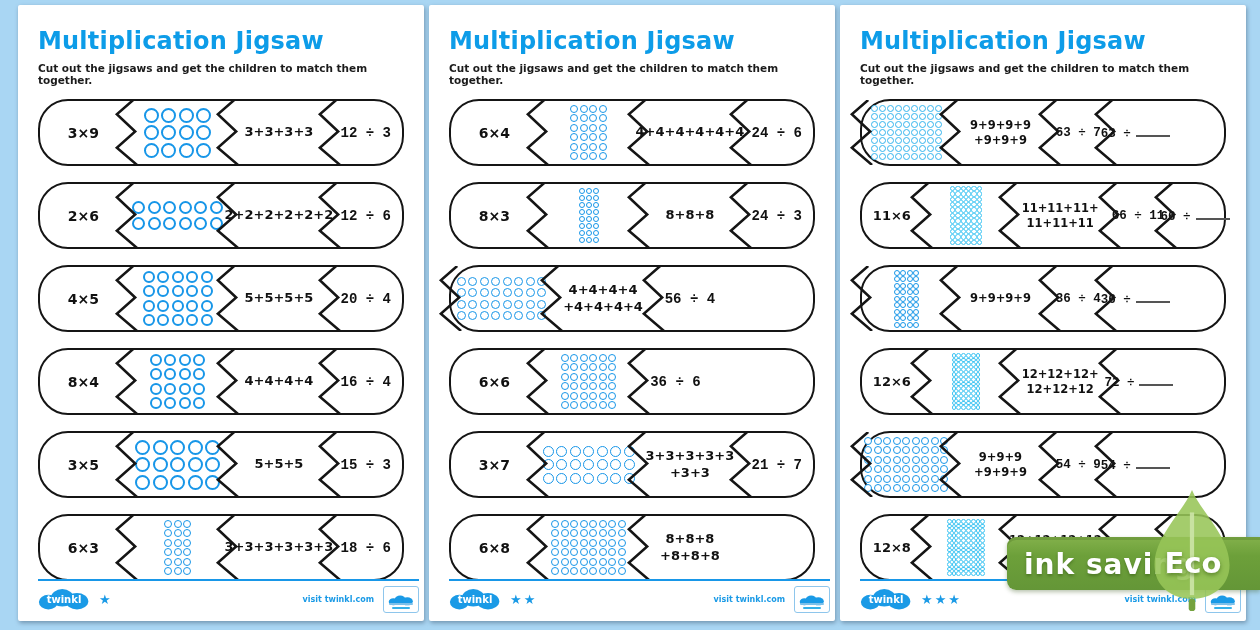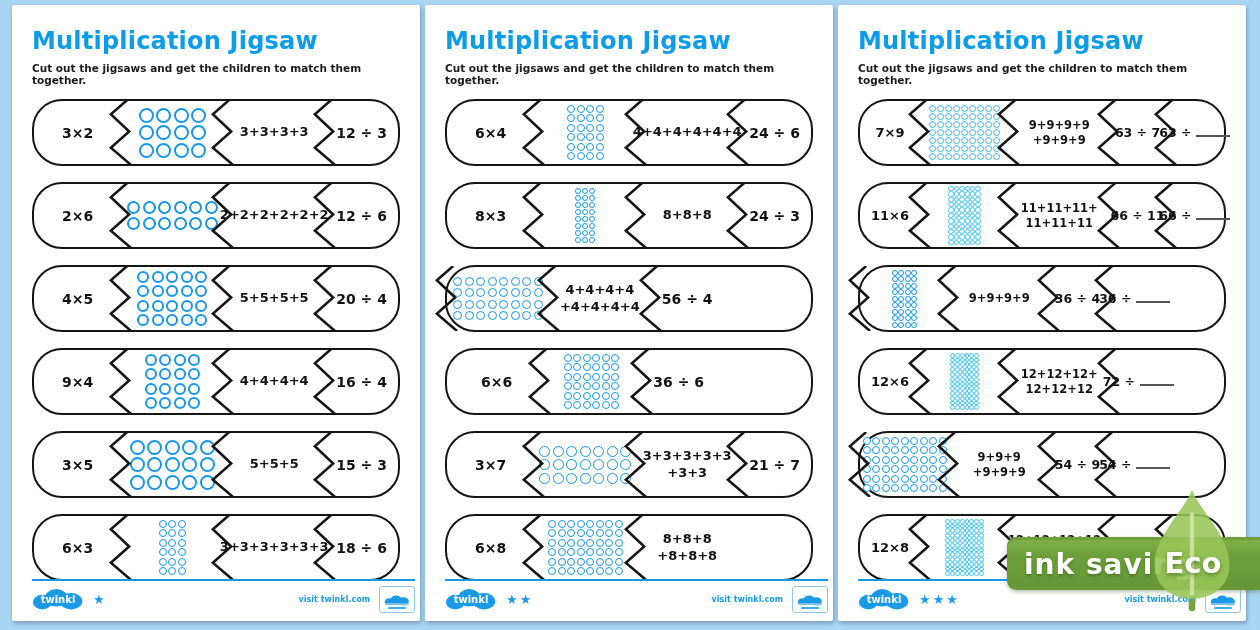--- a/index.html
+++ b/index.html
@@ -1,29 +1,29 @@
 <!DOCTYPE html>
 <html><head>
 <meta charset="utf-8">
 <style>
   html,body{margin:0;padding:0;background:#a9d6f3;font-family:"DejaVu Sans","Liberation Sans",sans-serif;}
   #board{position:relative;width:1260px;height:630px;background:#a9d6f3;overflow:hidden;
-         display:flex;gap:5px;padding:5px 14px 9px 12px;box-sizing:border-box;}
+         display:flex;gap:5px;padding:5px 14px 9px 18px;box-sizing:border-box;}
   .page{position:relative;flex:1;background:#fff;border-radius:2px;
         box-shadow:1px 2px 4px rgba(70,95,120,.55);padding:14px 20px 0;box-sizing:border-box;overflow:hidden;}
   .title{color:#0d9ce8;font-size:24px;font-weight:800;margin:8px 0 0;letter-spacing:.2px;}
   .subtitle{font-size:10.5px;font-weight:700;color:#1b1b1b;margin-top:7px;}
   .strips{display:flex;flex-direction:column;gap:16px;margin-top:13px;}
   .strip{position:relative;height:63px;border:2.6px solid #151515;border-radius:30px;display:flex;background:#fff;}
   .piece{position:relative;display:flex;align-items:center;justify-content:center;text-align:center;box-sizing:border-box;}
   .zz{position:absolute;left:-13px;top:-1px;bottom:-1px;width:25px;pointer-events:none;}
   .zz svg{width:100%;height:100%;display:block;}
   .txt{font-weight:700;color:#111;}
   .mult{font-size:14px;}
-  .divi{font-size:14px;white-space:nowrap;}
+  .divi{font-size:14px;white-space:nowrap;font-family:Liberation Mono, monospace;}
   .add{font-weight:700;font-size:13px;line-height:1.3;color:#111;}
   .pg3 .mult{font-size:13px}
   .pg3 .add{font-size:11.5px}
   .pg3 .divi{font-size:12.5px}
   .dots{display:grid;justify-content:center;align-content:center;}
   .dot{border-style:solid;border-radius:50%;box-sizing:border-box;background:#fff;display:block;}
   .blankrow{display:flex;align-items:baseline;justify-content:center;}
   .blankline{display:inline-block;width:34px;height:10px;border-bottom:2px solid #555;margin-left:5px;}
   .footer{position:absolute;left:20px;right:5px;bottom:8px;}
   .rule{border-top:2.5px solid #1897e8;margin-bottom:5px;}
@@ -52,21 +52,21 @@
 </head>
 <body>
 
 <div id="board">
   <div class="page">
       <h1 class="title">Multiplication Jigsaw</h1>
       <div class="subtitle">Cut out the jigsaws and get the children to match them together.</div>
       <div class="strips">
         <div class="strip">
           <div class="piece" style="width: 24%;">
-            <span class="txt mult">3×2</span>
+            <span class="txt mult">3×9</span>
           </div>
           <div class="piece" style="width: 28%;">
             <div class="zz">
               <svg viewBox="0 0 26 64" preserveAspectRatio="none">
                 <polyline points="20,0 3,14 22,31 3,47 24,64" fill="none" stroke="#151515" stroke-width="2.6"></polyline>
               </svg>
             </div>
             <div class="dots" style="grid-template-columns: repeat(4, 15px); gap: 2.5px;">
               <span class="dot" style="height: 15px; width: 15px; border-width: 2.2px; border-color: rgb(23, 150, 232);"></span>
               <span class="dot" style="height: 15px; width: 15px; border-width: 2.2px; border-color: rgb(23, 150, 232);"></span>
@@ -192,21 +192,21 @@
             <div class="zz">
               <svg viewBox="0 0 26 64" preserveAspectRatio="none">
                 <polyline points="20,0 3,14 22,31 3,47 24,64" fill="none" stroke="#151515" stroke-width="2.6"></polyline>
               </svg>
             </div>
             <span class="txt divi">20 ÷ 4</span>
           </div>
         </div>
         <div class="strip">
           <div class="piece" style="width: 24%;">
-            <span class="txt mult">9×4</span>
+            <span class="txt mult">8×4</span>
           </div>
           <div class="piece" style="width: 28%;">
             <div class="zz">
               <svg viewBox="0 0 26 64" preserveAspectRatio="none">
                 <polyline points="20,0 3,14 22,31 3,47 24,64" fill="none" stroke="#151515" stroke-width="2.6"></polyline>
               </svg>
             </div>
             <div class="dots" style="grid-template-columns: repeat(4, 12px); gap: 2.5px;">
               <span class="dot" style="height: 12px; width: 12px; border-width: 2.2px; border-color: rgb(23, 150, 232);"></span>
               <span class="dot" style="height: 12px; width: 12px; border-width: 2.2px; border-color: rgb(23, 150, 232);"></span>
@@ -538,21 +538,21 @@
           <div class="piece" style="width: 20%;">
             <div class="zz">
               <svg viewBox="0 0 26 64" preserveAspectRatio="none">
                 <polyline points="20,0 3,14 22,31 3,47 24,64" fill="none" stroke="#151515" stroke-width="2.6"></polyline>
               </svg>
             </div>
             <span class="txt divi">56 ÷ 4</span>
           </div>
         </div>
         <div class="strip">
-          <div class="piece" style="width: 24%; margin-left: 6px;">
+          <div class="piece" style="width: 24%;">
             <span class="txt mult">6×6</span>
           </div>
           <div class="piece" style="width: 28%;">
             <div class="zz">
               <svg viewBox="0 0 26 64" preserveAspectRatio="none">
                 <polyline points="20,0 3,14 22,31 3,47 24,64" fill="none" stroke="#151515" stroke-width="2.6"></polyline>
               </svg>
             </div>
             <div class="dots" style="grid-template-columns: repeat(6, 8px); gap: 1.5px;">
               <span class="dot" style="height: 8px; width: 8px; border-width: 1.6px; border-color: rgb(23, 150, 232);"></span>
@@ -751,23 +751,20 @@
             <span class="bline2"></span>
           </span>
         </div>
       </div>
     </div>
     <div class="page pg3">
       <h1 class="title">Multiplication Jigsaw</h1>
       <div class="subtitle">Cut out the jigsaws and get the children to match them together.</div>
       <div class="strips">
         <div class="strip">
-          <div class="piece" style="width: 16.5%;">
-            <span class="txt mult">7×9</span>
-          </div>
           <div class="piece" style="width: 24.5%;">
             <div class="zz">
               <svg viewBox="0 0 26 64" preserveAspectRatio="none">
                 <polyline points="20,0 3,14 22,31 3,47 24,64" fill="none" stroke="#151515" stroke-width="2.6"></polyline>
               </svg>
             </div>
             <div class="dots" style="grid-template-columns: repeat(9, 7px); gap: 1px;">
               <span class="dot" style="height: 7px; width: 7px; border-width: 1.6px; border-color: rgb(53, 181, 238);"></span>
               <span class="dot" style="height: 7px; width: 7px; border-width: 1.6px; border-color: rgb(53, 181, 238);"></span>
               <span class="dot" style="height: 7px; width: 7px; border-width: 1.6px; border-color: rgb(53, 181, 238);"></span>

